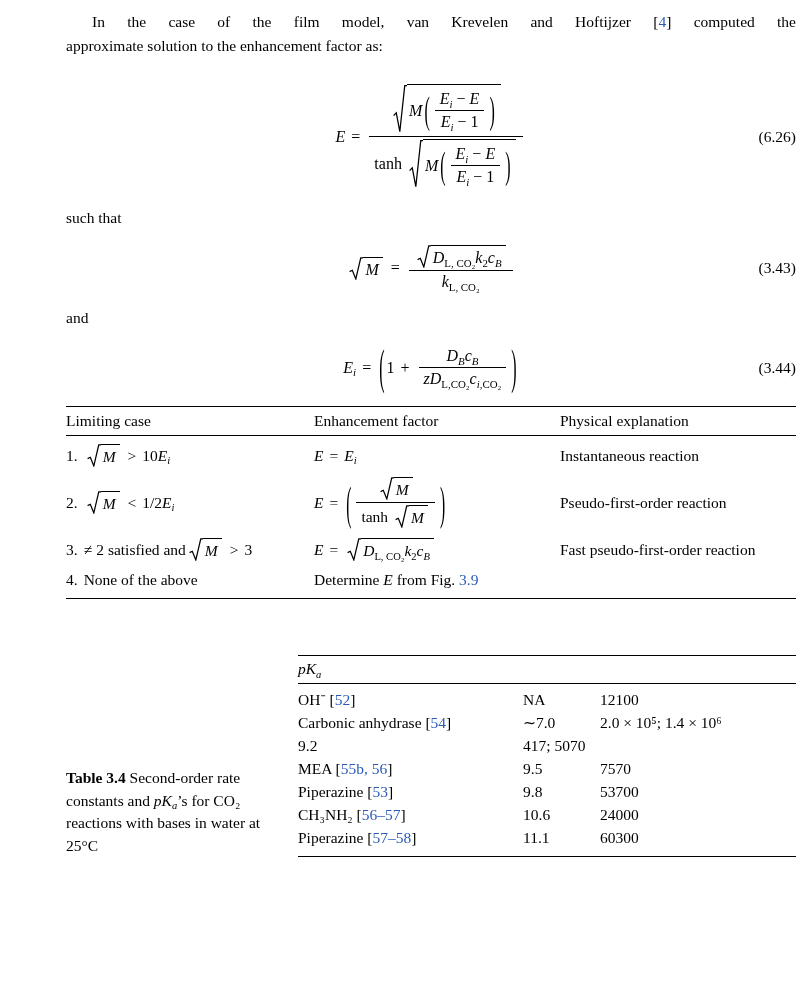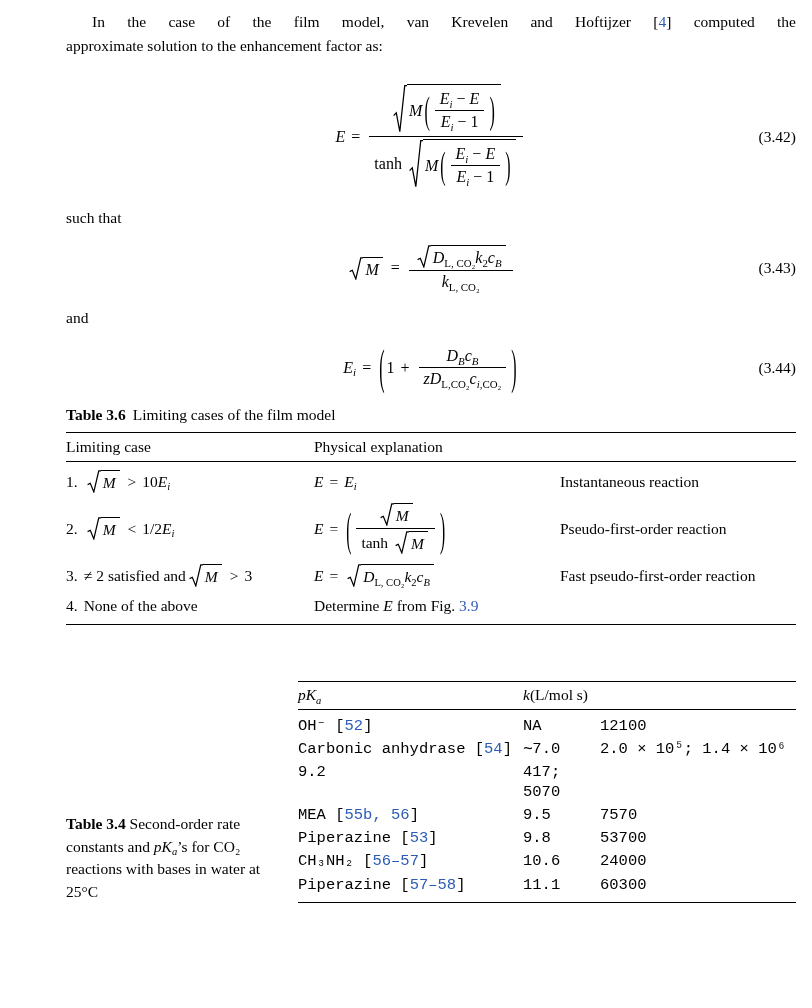--- a/index.html
+++ b/index.html
@@ -57,21 +57,21 @@
   .t36 .r4 { padding: 5px 0 9px; }
   .rownum { margin-right: 6px; }
 
   
   .t34block { display: flex; margin-top: 56px; align-items: flex-end; }
   .t34cap { width: 232px; padding-right: 20px; line-height: 1.45; }
   .t34 { flex: 1; }
   .t34 .row { display: grid; grid-template-columns: 225px 77px 1fr; }
   .t34 .head { border-top: 1.2px solid #000; border-bottom: 1.2px solid #000; padding: 4px 0 5px; }
   .t34 .tbody { border-bottom: 1.2px solid #000; padding: 4px 0 6px; }
-  .t34 .brow { padding: 1.5px 0; line-height: 1.3; font-family: Liberation Mono, monospace; }
+  .t34 .brow { padding: 1.5px 0; line-height: 1.3; }
 </style>
 </head>
 <body>
 
 <div class="page">
 
   <div class="para">
     <div class="jline"><span>In the case of the film model, van Krevelen and Hoftijzer [</span><a class="link">4</a><span>] computed the</span></div>
     <div>approximate solution to the enhancement factor as:</div>
   </div>
@@ -119,21 +119,21 @@
                 <span class="den">
                     <span class="tx"><i class="v">E</i><sub class="it">i</sub><span class="mo2">−</span><span>1</span></span>
                   </span>
               </span>
               <span class="bp" style="--sy:2.4">)</span>
             </span>
           </span>
         </span>
       </span>
     </span>
-    <span class="eqnum">(3.42)</span>
+    <span class="eqnum">(6.26)</span>
   </div>
 
   <div class="labelline">such that</div>
 
   <div class="eqrow eq343">
     <span class="mrow">
       <span class="sqrt">
         <svg class="rad" viewBox="0 0 14 30" preserveAspectRatio="none">
             <path d="M1.5 19 L4 17.3 L7.3 28.6 L11.9 1 L14 1" fill="none" stroke="#000" stroke-width="1.25" vector-effect="non-scaling-stroke"></path>
           </svg>
@@ -176,27 +176,25 @@
         <span class="bar"></span>
         <span class="den">
             <span class="tx"><i class="v">z</i><i class="v">D</i><sub>L,CO₂</sub><i class="v">c</i><sub><i class="v">i</i><span>,CO₂</span></sub></span>
           </span>
       </span>
       <span class="bp" style="--sy:3">)</span>
     </span>
     <span class="eqnum">(3.44)</span>
   </div>
 
-  <div class="t36caption">
-    <span class="capb">Table 3.6</span><span class="caprest">Limiting cases of the film model</span>
-  </div>
 
   <div class="t36">
     <div class="row head">
       <span>Limiting case</span>
+      <span>Enhancement factor</span>
       <span>Physical explanation</span>
     </div>
 
     <div class="row r1">
       <span class="mcell">
         <span class="tx rownum">1.</span>
         <span class="sqrt">
             <svg class="rad" viewBox="0 0 14 30" preserveAspectRatio="none">
               <path d="M1.5 19 L4 17.3 L7.3 28.6 L11.9 1 L14 1" fill="none" stroke="#000" stroke-width="1.25" vector-effect="non-scaling-stroke"></path>
             </svg>
@@ -299,21 +297,20 @@
 
   <div class="t34block">
     <div class="t34cap">
       <span class="capb">Table 3.4</span>
       <span>Second-order rate constants and </span><i class="v">pK</i><sub class="it">a</sub><span>’s for CO₂ reactions with bases in water at 25°C</span>
     </div>
 
     <div class="t34">
       <div class="row head">
         <span><i class="v">pK</i><sub class="it">a</sub></span>
-        <span><i class="v">k</i><span>(L/mol s)</span></span>
       </div>
       <div class="tbody">
         <div class="row brow">
           <span><span>OH⁻ [</span><a class="link">52</a><span>]</span></span>
           <span>NA</span>
           <span>12100</span>
         </div>
         <div class="row brow">
           <span><span>Carbonic anhydrase [</span><a class="link">54</a><span>]</span></span>
           <span>∼7.0</span>

